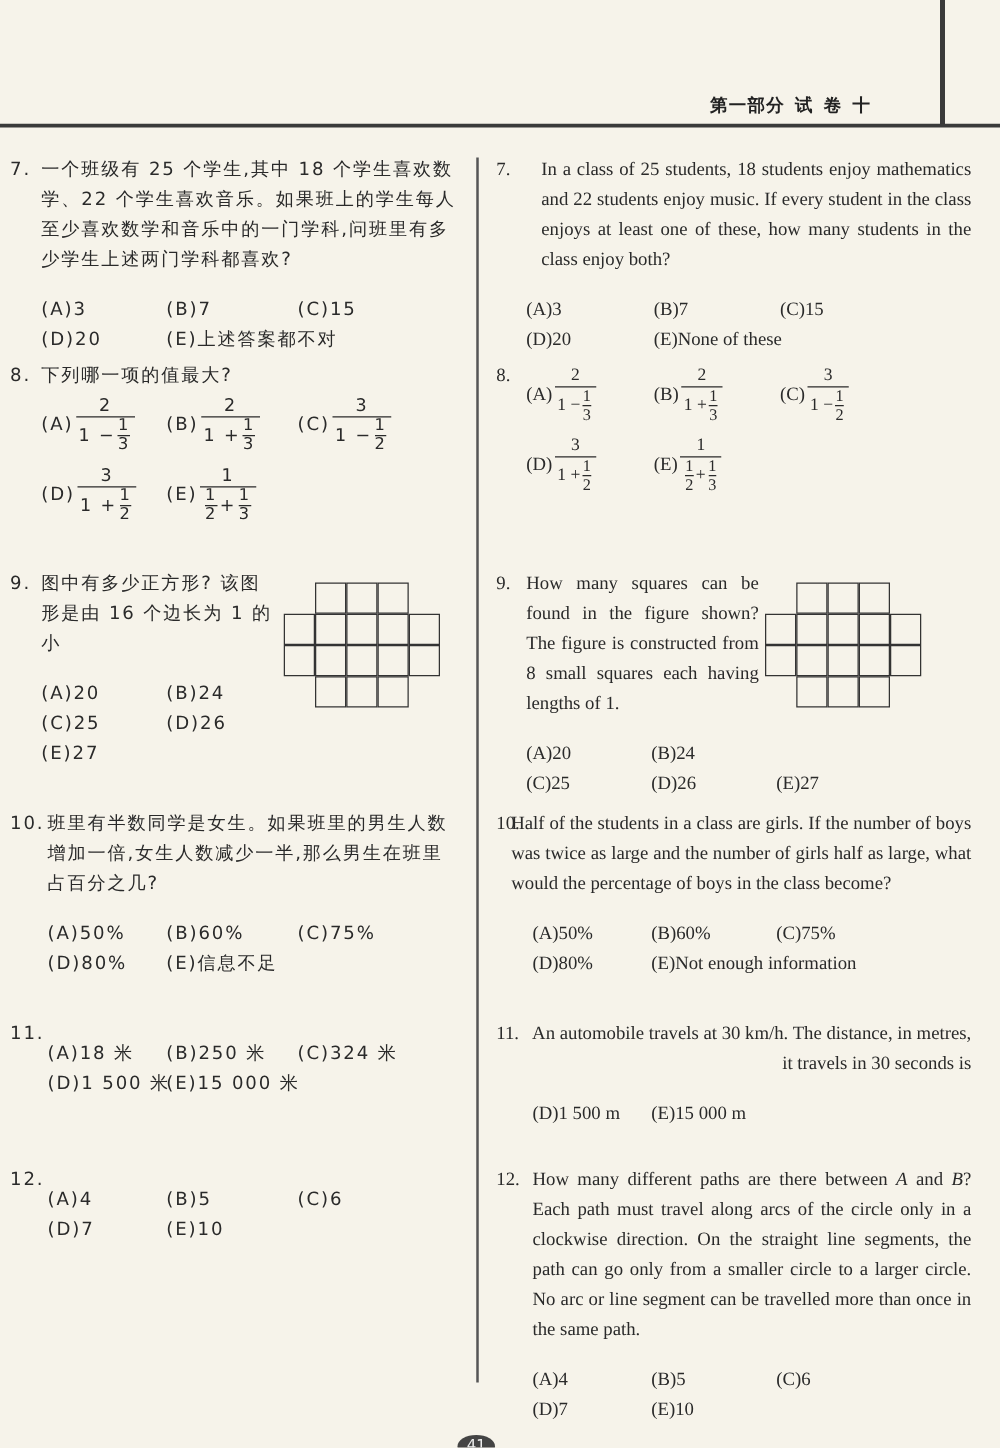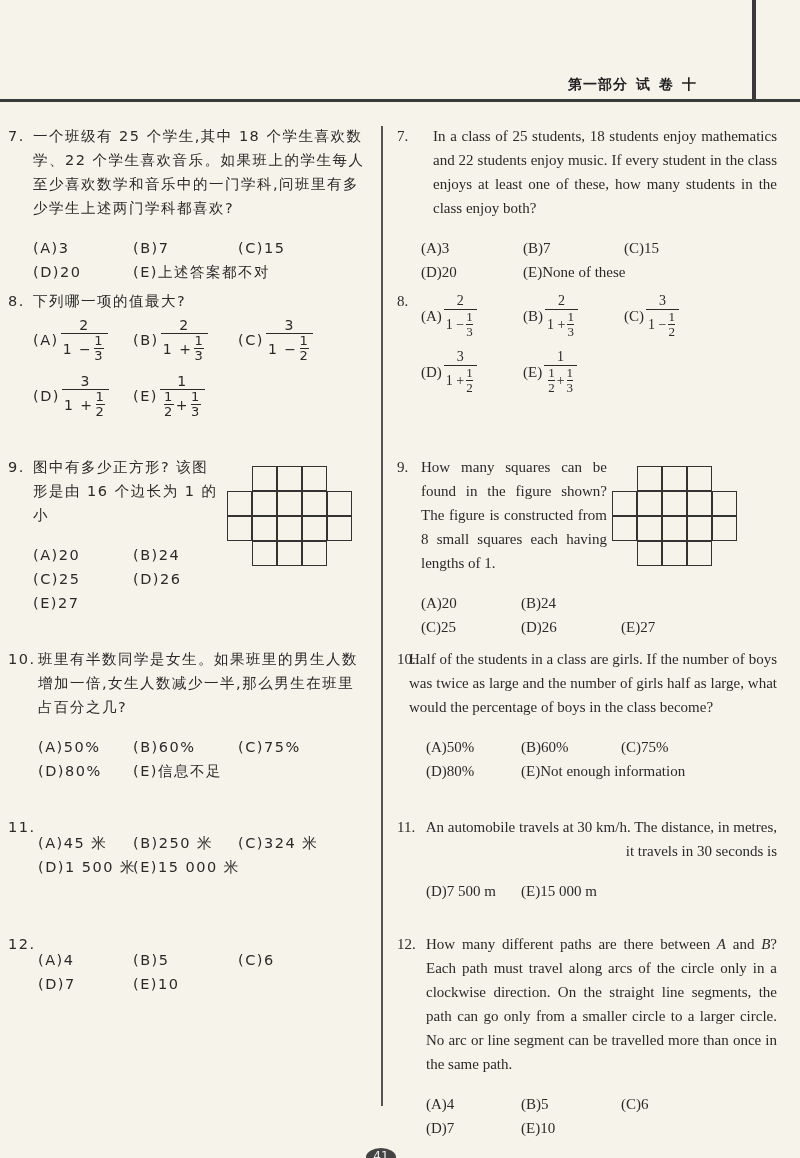--- a/index.html
+++ b/index.html
@@ -204,21 +204,21 @@
       <span class="opt" style="left:0">(D)80%</span>
       <span class="opt" style="left:95px">(E)信息不足</span>
     </div>
   </div>
 </div>
 
 <div class="q cn" style="left:8px; top:815px; width:362px;">
   <span class="num">11.</span>
   <div class="opts" style="margin-left:30px">
     <div class="opt-row">
-      <span class="opt" style="left:0">(A)45 米</span>
+      <span class="opt" style="left:0">(A)18 米</span>
       <span class="opt" style="left:95px">(B)250 米</span>
       <span class="opt" style="left:200px">(C)324 米</span>
     </div>
     <div class="opt-row">
       <span class="opt" style="left:0">(D)1 500 米</span>
       <span class="opt" style="left:95px">(E)15 000 米</span>
     </div>
   </div>
 </div>
 
@@ -378,21 +378,21 @@
       <span class="opt" style="left:95px">(E)Not enough information</span>
     </div>
   </div>
 </div>
 
 <div class="q en" style="left:397px; top:815px; width:380px;">
   <span class="num">11.</span>
   <div class="text" style="text-align:right">An automobile travels at 30 km/h. The distance, in metres, it travels in 30 seconds is</div>
   <div class="opts" style="margin-left:29px">
     <div class="opt-row">
-      <span class="opt" style="left:0">(D)7 500 m</span>
+      <span class="opt" style="left:0">(D)1 500 m</span>
       <span class="opt" style="left:95px">(E)15 000 m</span>
     </div>
   </div>
 </div>
 
 <div class="q en" style="left:397px; top:932px; width:380px;">
   <span class="num">12.</span>
   <div class="text" style="margin-left:29px"><span>How many different paths are there between </span><i class="var">A</i><span> and </span><i class="var">B</i><span>? Each path must travel along arcs of the circle only in a clockwise direction. On the straight line segments, the path can go only from a smaller circle to a larger circle. No arc or line segment can be travelled more than once in the same path.</span></div>
   <div class="opts" style="margin-left:29px">
     <div class="opt-row">

